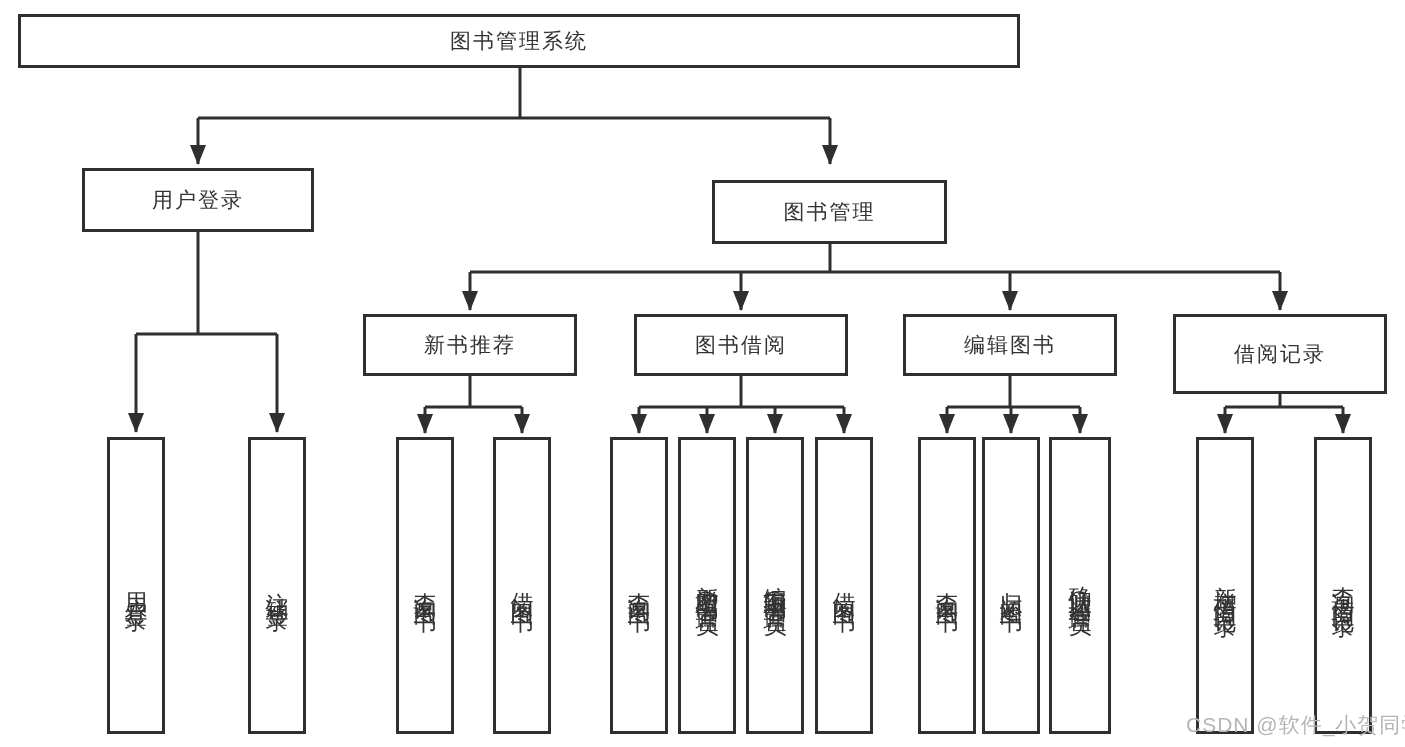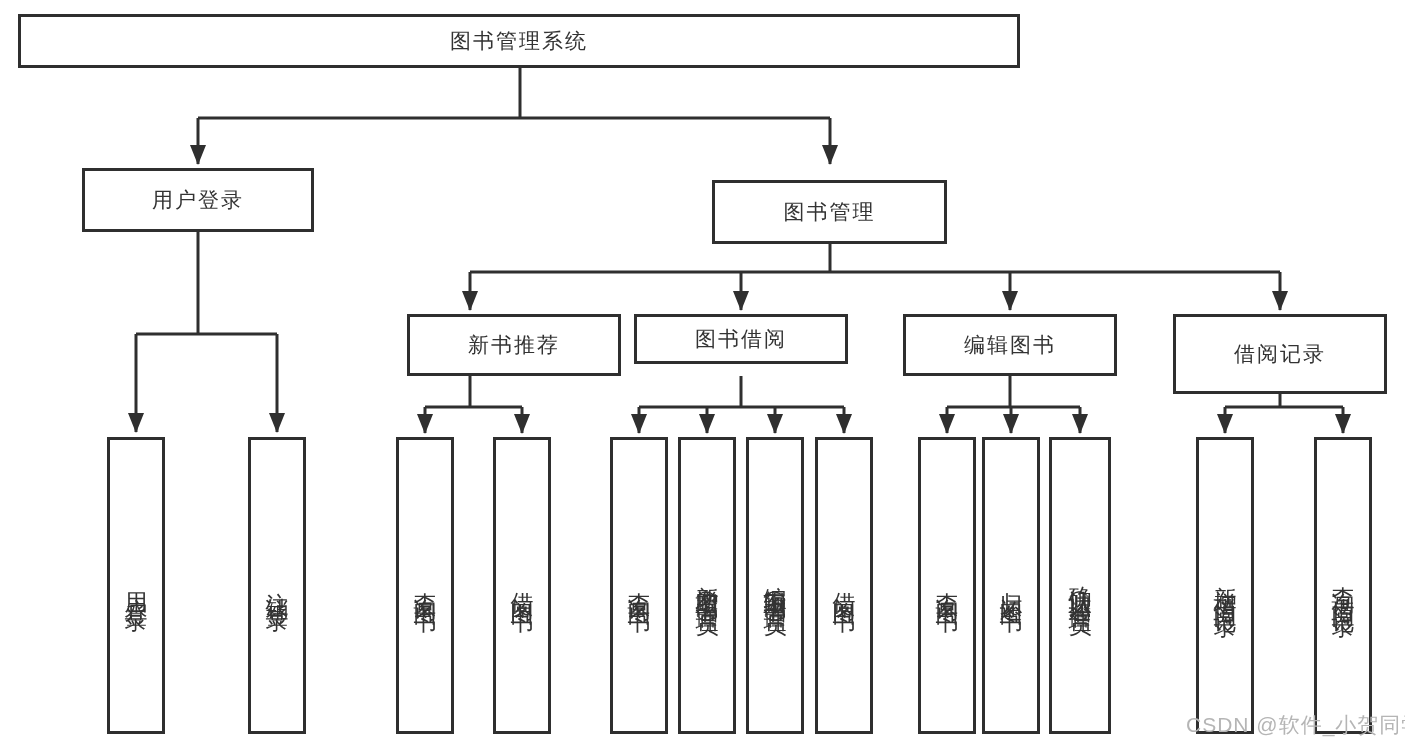--- a/index.html
+++ b/index.html
@@ -105,24 +105,24 @@
     <span class="h-label">图书管理系统</span>
   </div>
 
   <div class="node" style="left:82px; top:168px; width:232px; height:64px;">
     <span class="h-label">用户登录</span>
   </div>
   <div class="node" style="left:712px; top:168px; width:235px; height:64px;margin-top:12px;">
     <span class="h-label">图书管理</span>
   </div>
 
-  <div class="node" style="left:363px; top:314px; width:214px; height:62px;margin-left:44px;">
+  <div class="node" style="left:363px; top:314px; width:214px; height:62px;">
     <span class="h-label">新书推荐</span>
   </div>
-  <div class="node" style="left:634px; top:314px; width:214px; height:50px;">
+  <div class="node" style="left:634px; top:314px; width:214px; height:62px;">
     <span class="h-label">图书借阅</span>
   </div>
   <div class="node" style="left:903px; top:314px; width:214px; height:62px;">
     <span class="h-label">编辑图书</span>
   </div>
   <div class="node" style="left:1173px; top:314px; width:214px; height:80px;">
     <span class="h-label">借阅记录</span>
   </div>
 
   <div class="node" style="left:107px; top:437px; width:58px; height:297px;">

